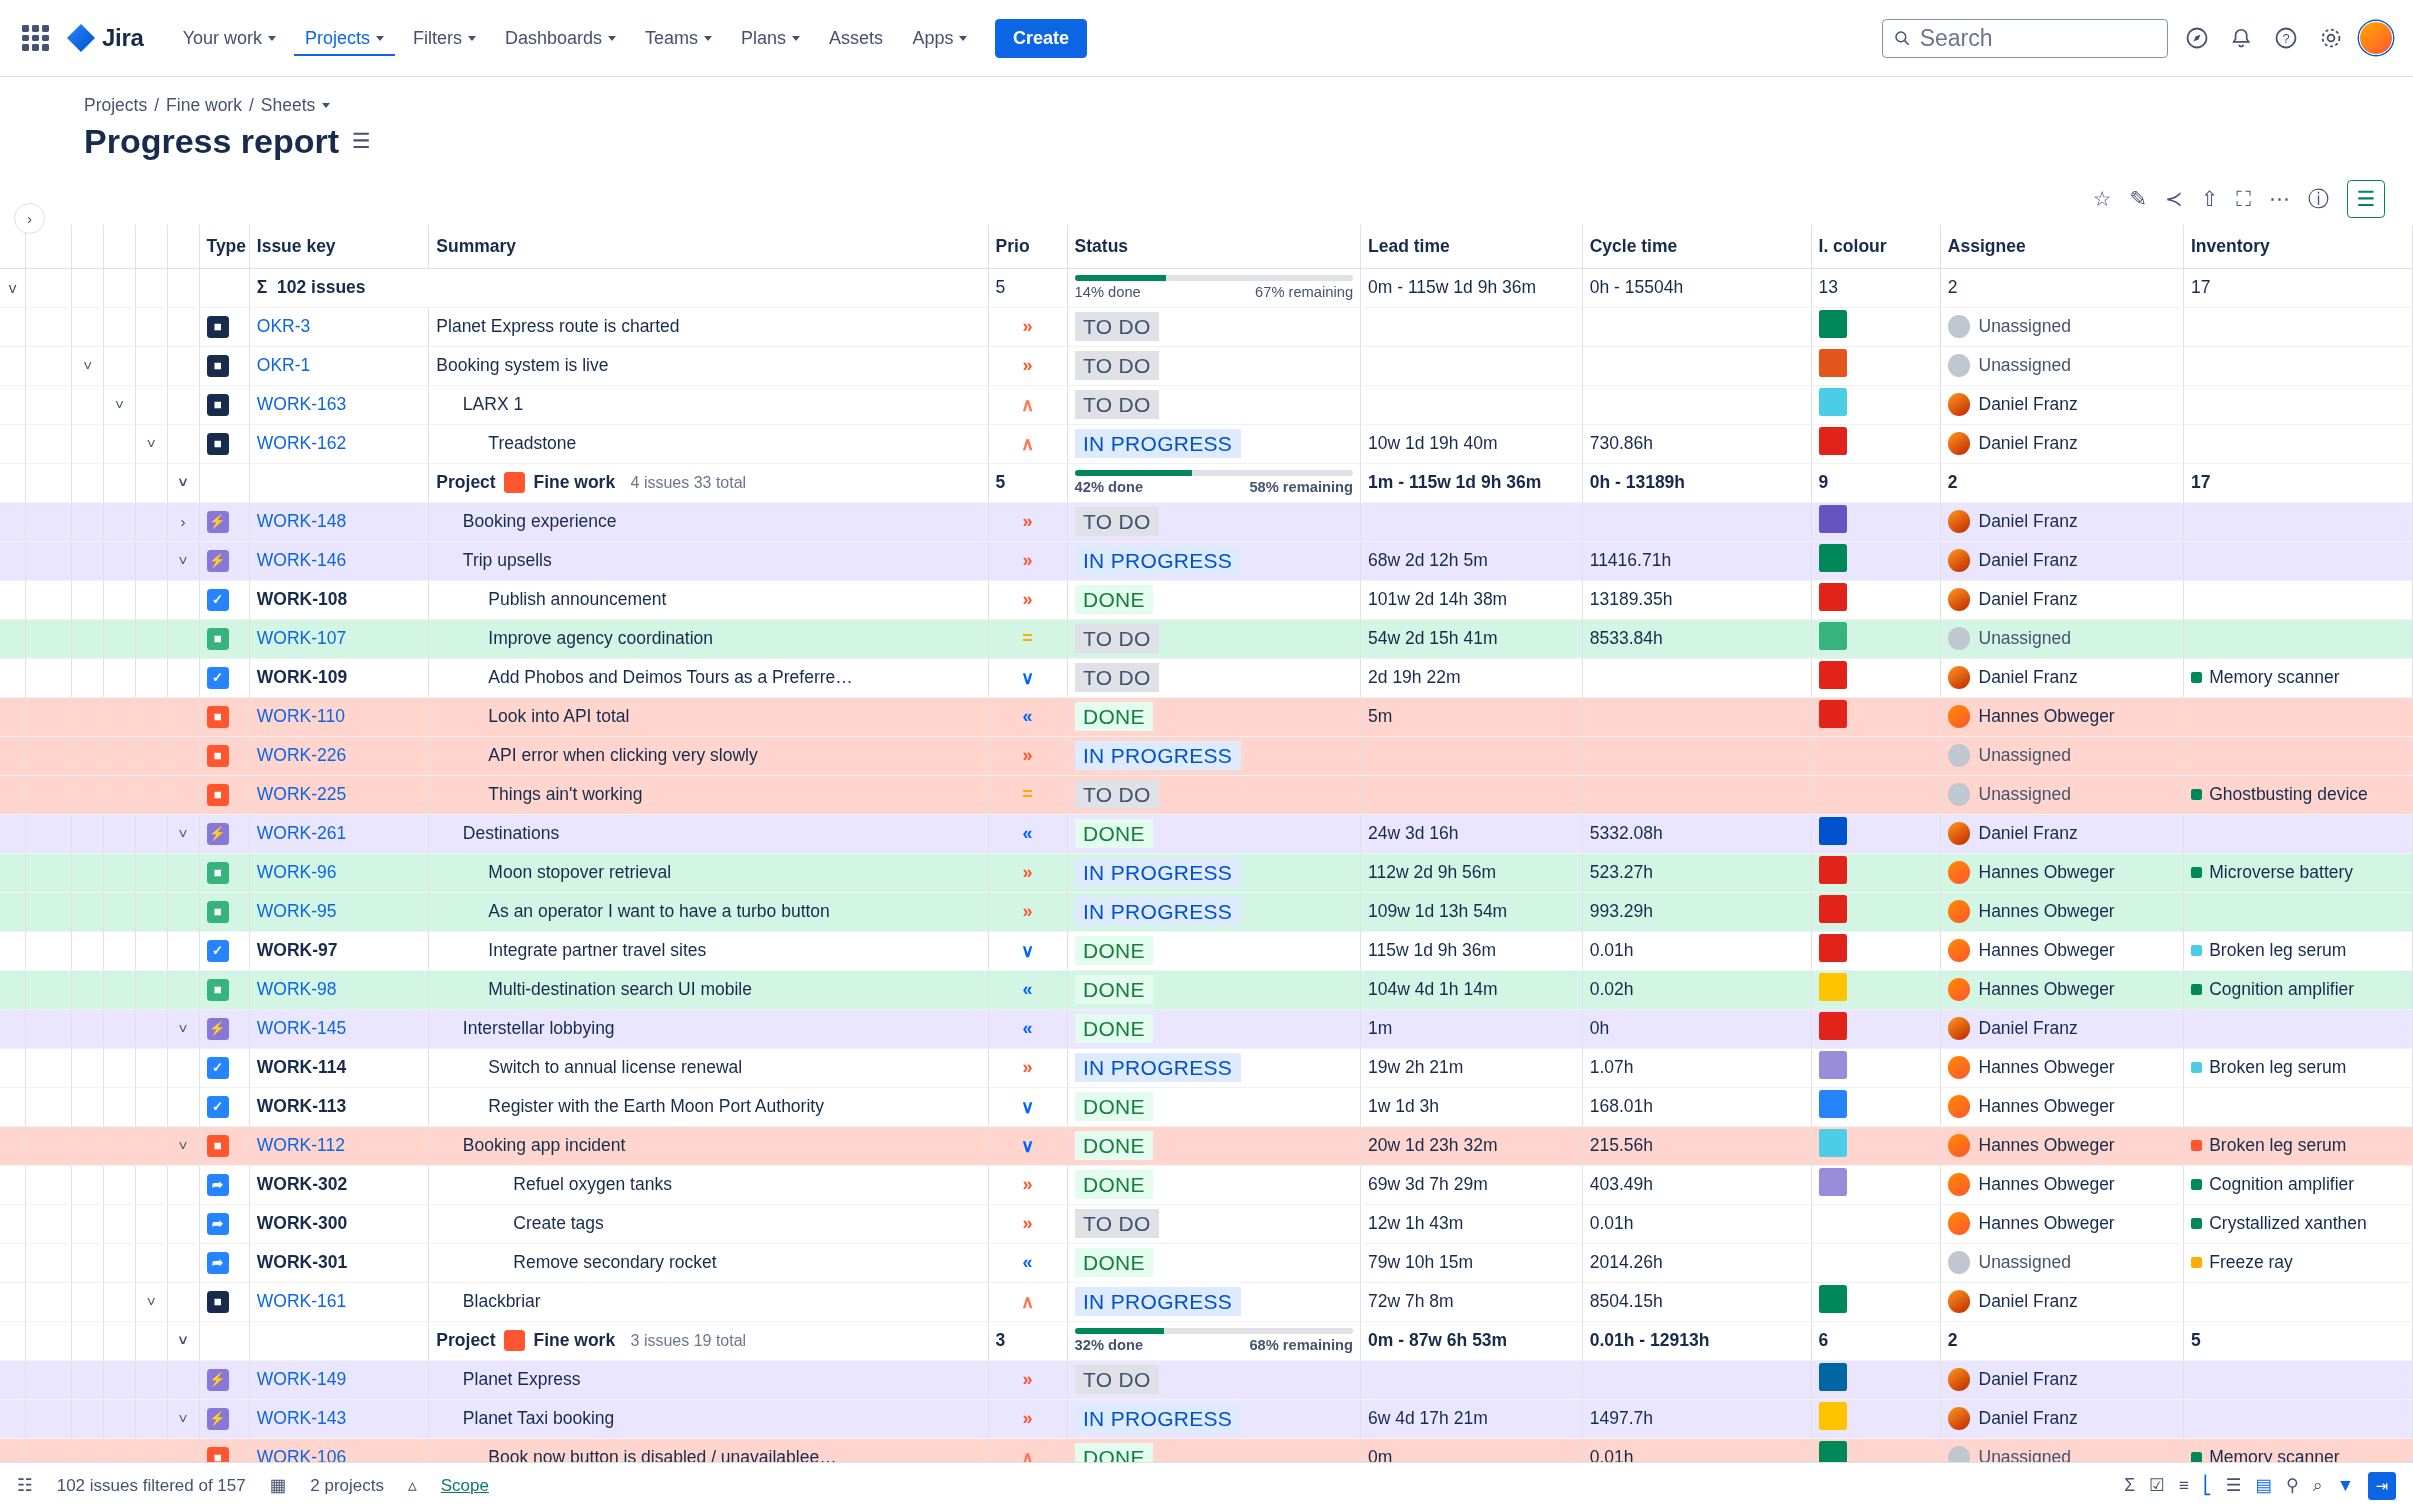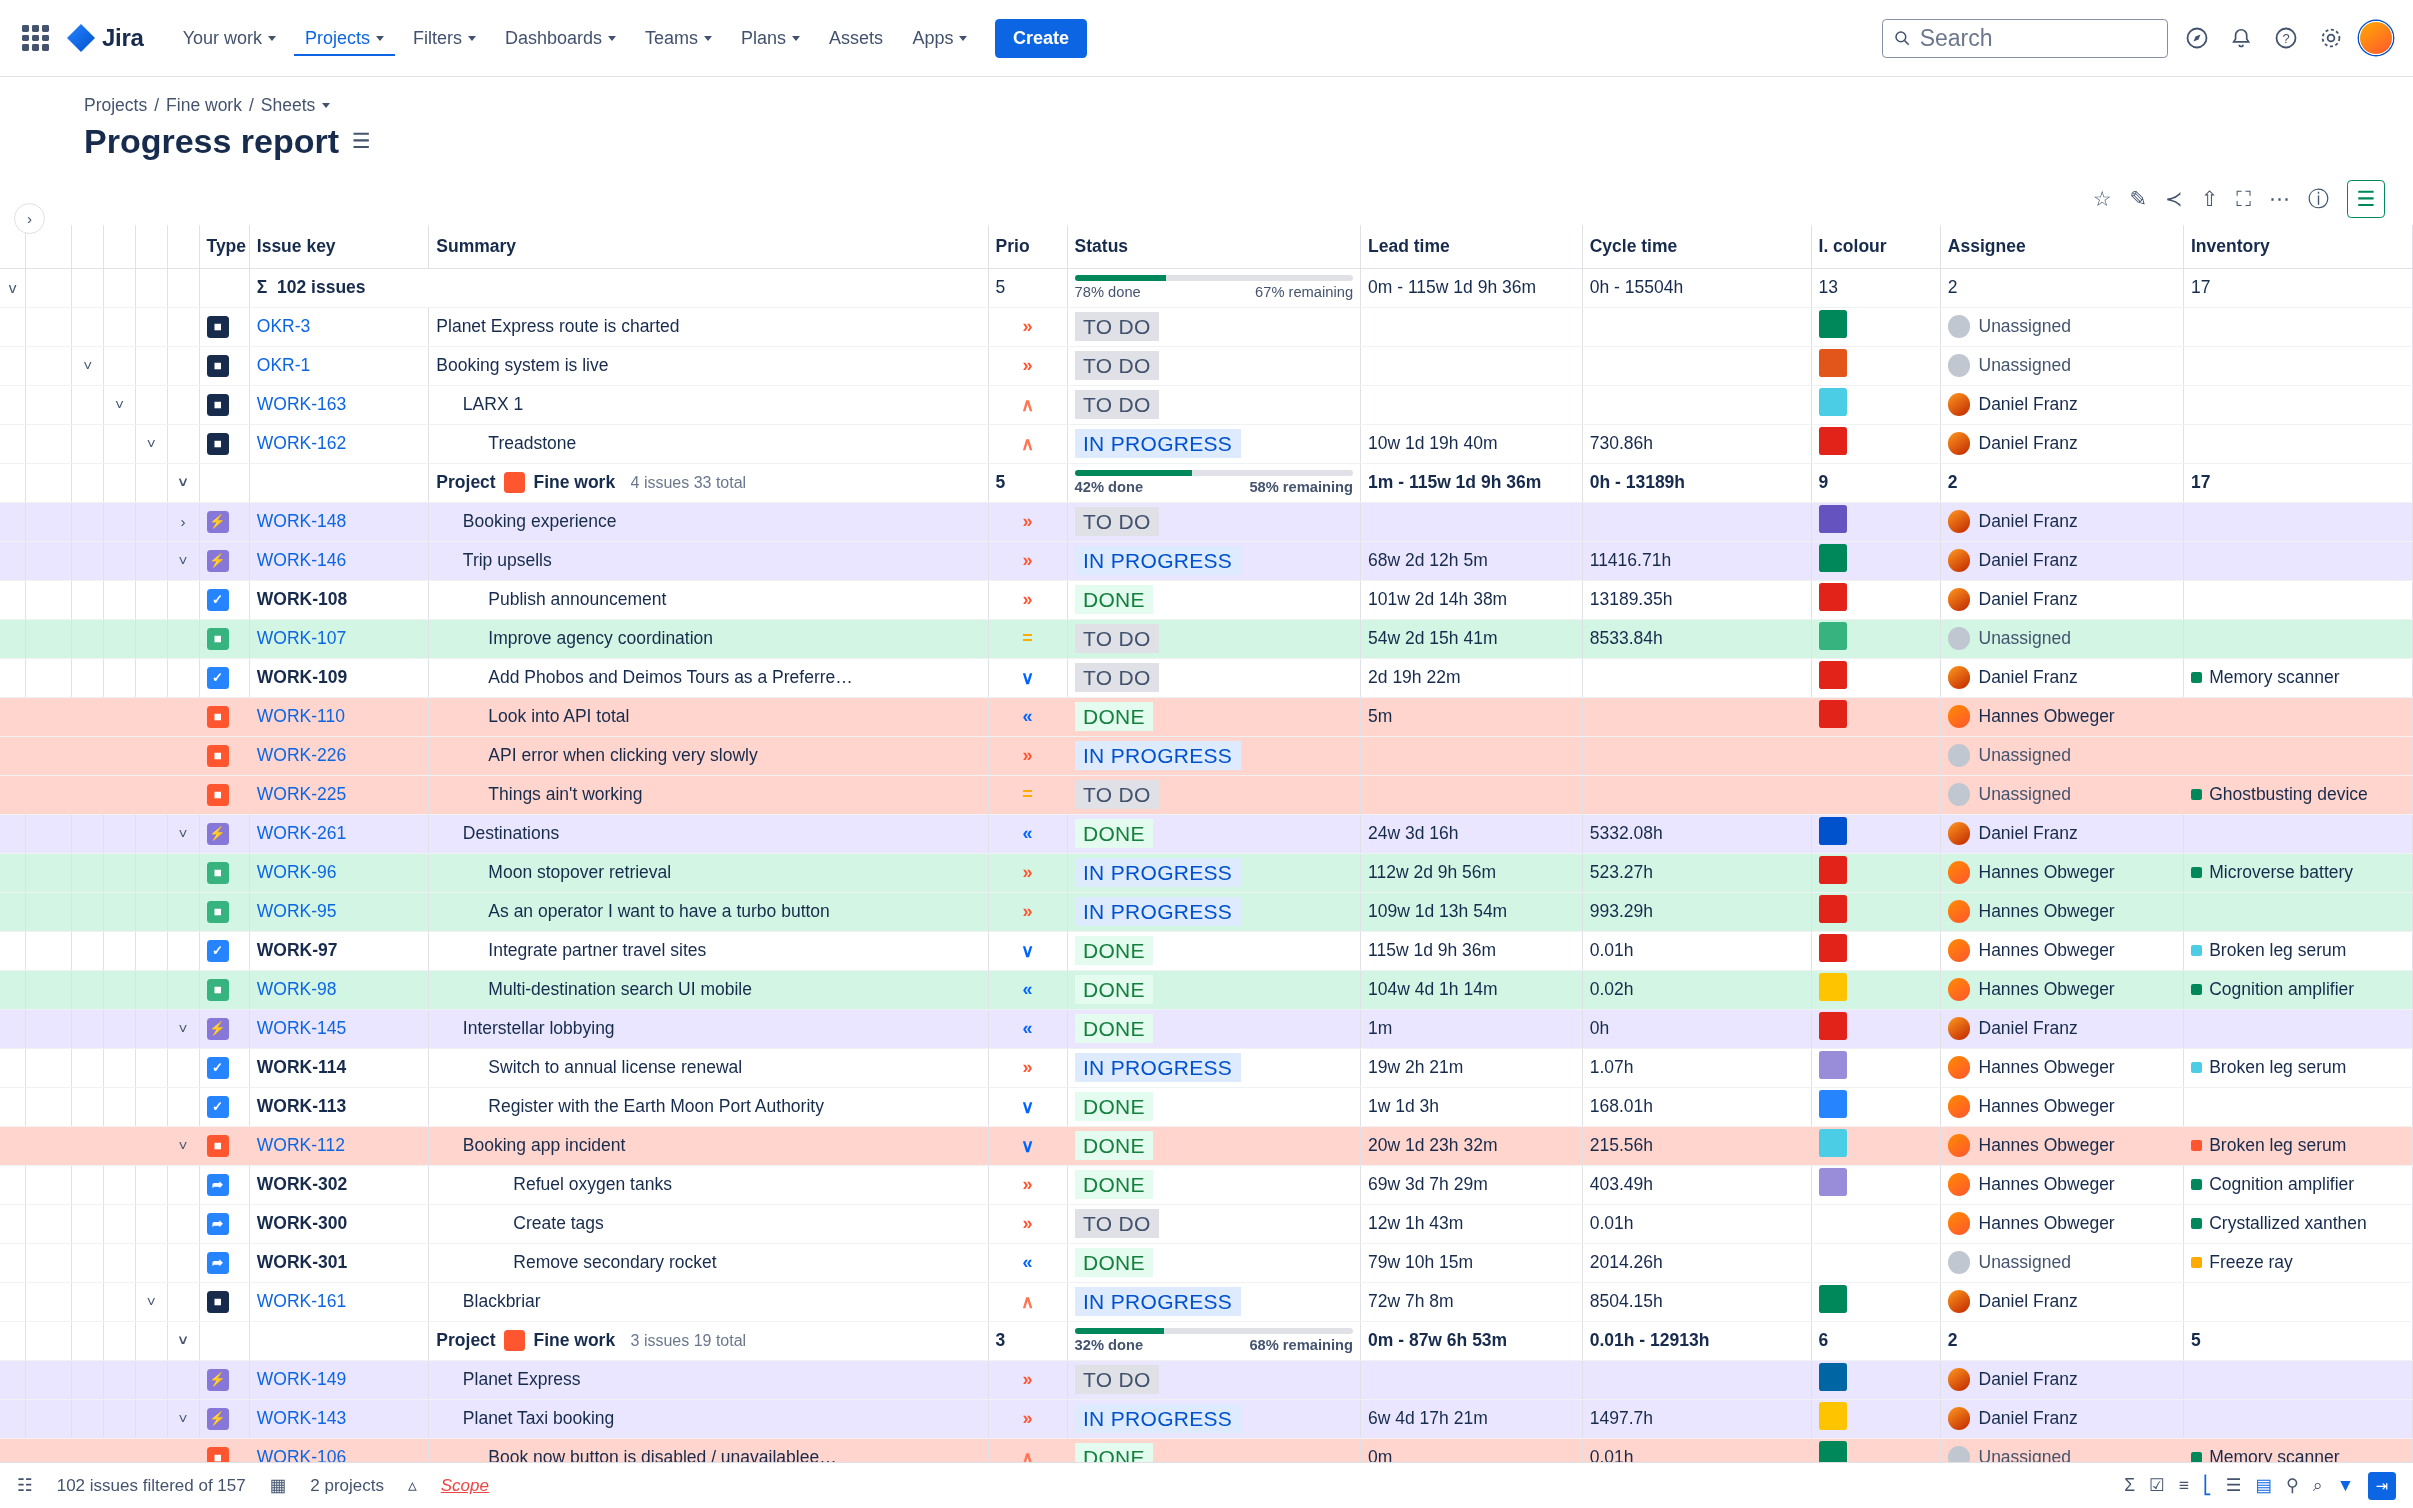--- a/index.html
+++ b/index.html
@@ -167,21 +167,21 @@
   
   .footer {
     position:absolute; left:0; right:0; bottom:0; height:46px;
     border-top:0.7px solid #dfe1e6; background:#fff;
     display:flex; align-items:center; padding:0 17px; gap:24px; font-size:17px; color:#44546f;
   }
   .footer .right { margin-left:auto; display:flex; align-items:center; gap:14px; }
   .f-ic { color:#44546f; font-size:17.5px; }
   .f-ic.blue { color:#0c66e4; }
   .f-ic.box { background:#0c66e4; color:#fff; border-radius:3.5px; width:28px;height:28px;display:flex;align-items:center;justify-content:center;font-size:14.7px;}
-  .scope-link { color:#ef4444; text-decoration:underline;font-style:italic; }
+  .scope-link { color:#0f766e; text-decoration:underline; }
 </style>
 </head>
 <body>
 
 <div class="topnav">
   <div class="apps-grid">
     <span></span>
       <span></span>
       <span></span>
       <span></span>
@@ -370,21 +370,21 @@
           <td></td>
           <td></td>
           <td colspan="2"><b>Σ&nbsp;&nbsp;102 issues</b></td>
           <td>5</td>
           <td>
             <div class="prog-wrap">
               <div class="prog-bar">
                 <i style="width:33%"></i>
               </div>
               <div class="prog-labels">
-                <span>78% done</span>
+                <span>14% done</span>
                 <span>67% remaining</span>
               </div>
             </div>
           </td>
           <td>0m - 115w 1d 9h 36m</td>
           <td>0h - 15504h</td>
           <td>13</td>
           <td>2</td>
           <td>17</td>
         </tr>

